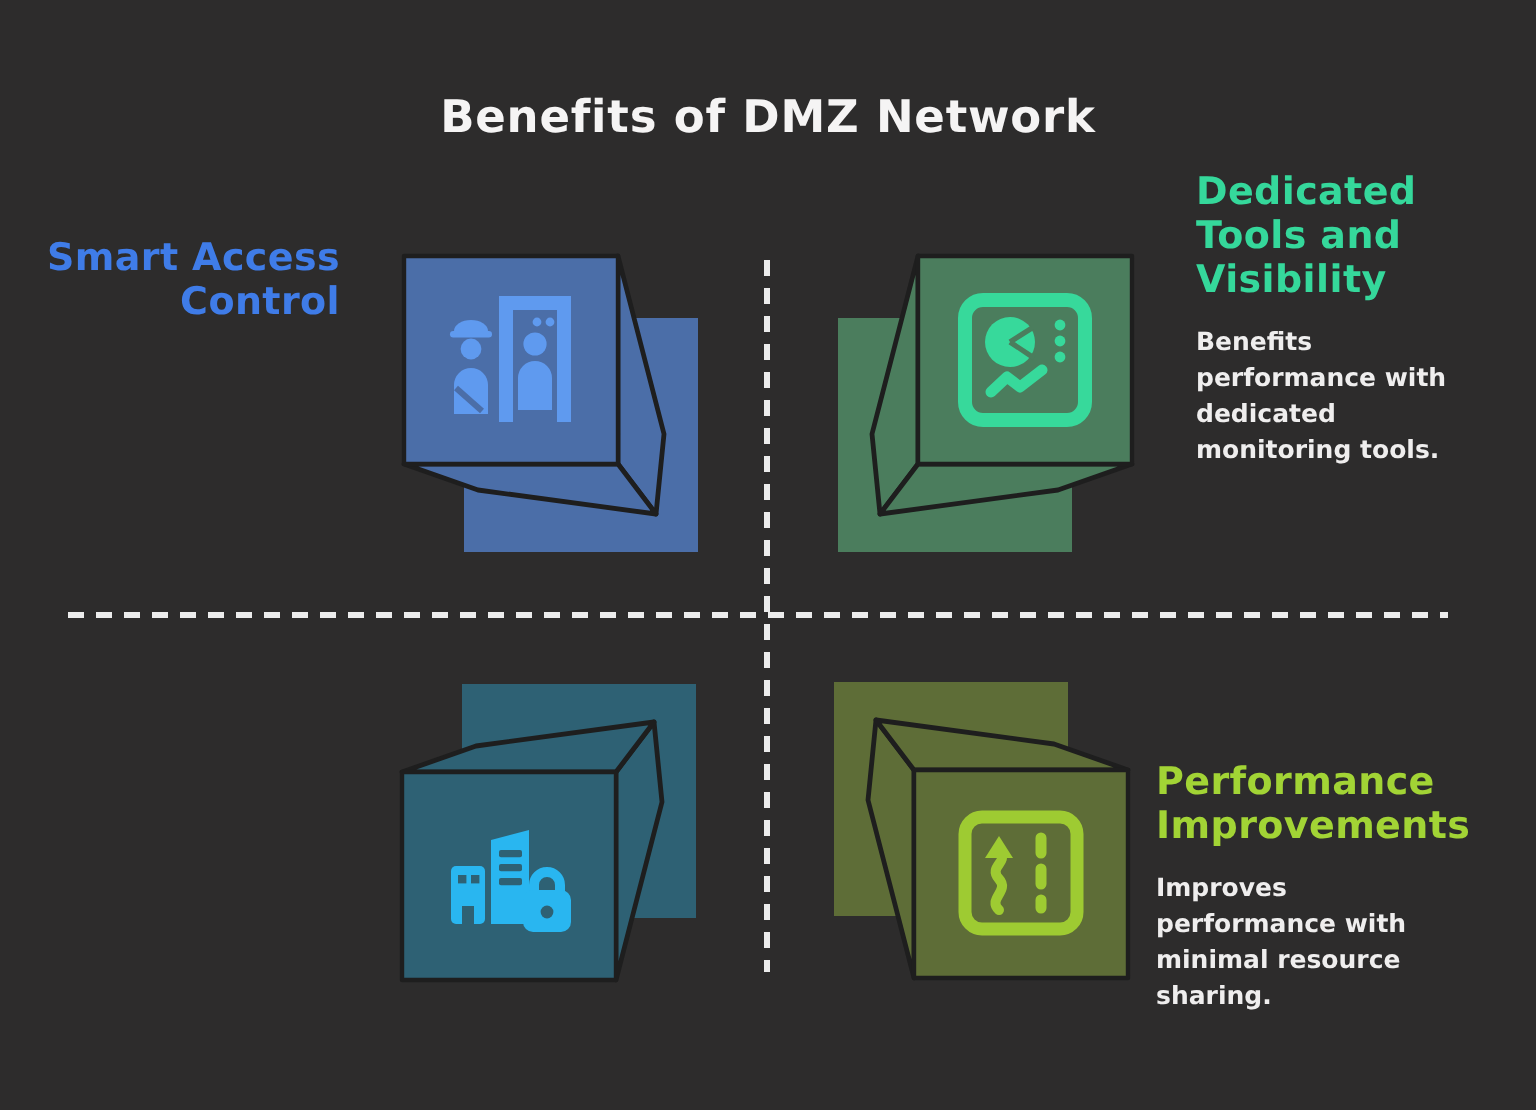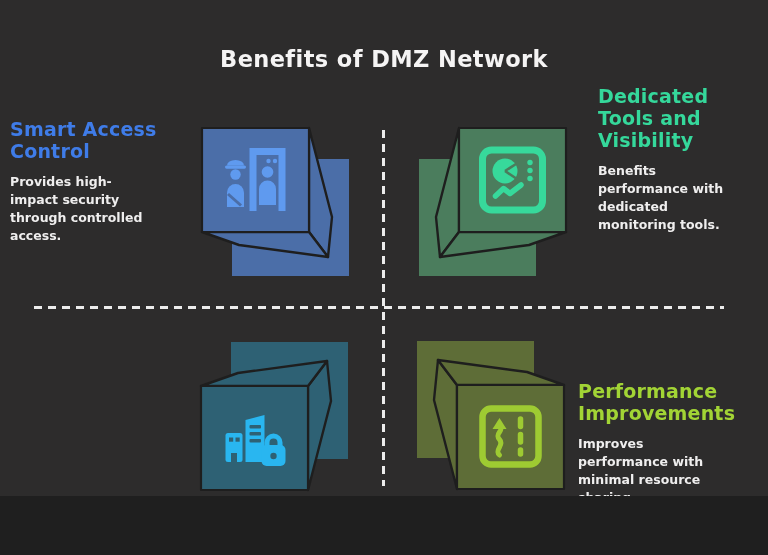--- a/index.html
+++ b/index.html
@@ -2,40 +2,40 @@
 <html style="--q0-heading: #3f7ce8; --q0-cube: #4b6ea8; --q0-glyph: #5f9aef; --q1-heading: #35d89b; --q1-cube: #4b7d5d; --q1-glyph: #37d99b; --q2-heading: #2fbcf2; --q2-cube: #2e6174; --q2-glyph: #29b6f0; --q3-heading: #a2d435; --q3-cube: #5e6d37; --q3-glyph: #9ecb32;"><head>
 <meta charset="utf-8">
 <style>
   html,body{margin:0;padding:0;}
   body{
     font-family:"DejaVu Sans","Liberation Sans",sans-serif;
     background:#1f1f1f;
   }
   .canvas{
     position:relative;
-    width:768px;height:496px;
+    width:768px;height:555px;
     background:#2d2c2c;
     overflow:hidden;
   }
   .title{
     position:absolute;top:46px;left:0;width:768px;
     text-align:center;
     font-size:22.5px;font-weight:bold;letter-spacing:.4px;
     color:#f5f4f4;
   }
   .quad-text{position:absolute;}
   .quad-text .heading{
     font-size:19px;font-weight:bold;line-height:22px;
     white-space:pre-line;margin:0 0 11px 0;letter-spacing:.2px;
   }
   .quad-text .body{
     font-size:12.5px;font-weight:bold;line-height:18px;
     white-space:pre-line;color:#efeeee;margin:0;
   }
-  .t-right{}
+  .t-right{text-align:right;}
   .t-left{text-align:left;}
   .q0-text{left:10px;top:118px;width:160px;}
   .q1-text{left:598px;top:85px;width:162px;}
   .q2-text{left:10px;top:380px;width:160px;}
   .q3-text{left:578px;top:380px;width:162px;}
   .q0-text .heading{color:var(--q0-heading);}
   .q1-text .heading{color:var(--q1-heading);}
   .q2-text .heading{color:var(--q2-heading);}
   .q3-text .heading{color:var(--q3-heading);}
 
@@ -75,24 +75,20 @@
         <polygon points="108,1 131,90 127,130 108,105" fill="currentColor" stroke="#1e1e1e" stroke-width="2.4" stroke-linejoin="round"></polygon>
         <polygon points="1,105 108,105 127,130 38,118" fill="currentColor" stroke="#1e1e1e" stroke-width="2.4" stroke-linejoin="round"></polygon>
         <rect x="1" y="1" width="107" height="104" fill="currentColor" stroke="#1e1e1e" stroke-width="2.2" stroke-linejoin="round"></rect>
       </g>
     </defs>
   </svg>
 
   <div class="quad-text t-right q0-text">
     <div class="heading">Smart Access
 Control</div>
-    <div class="body">Provides high-
-impact security
-through controlled
-access.</div>
   </div>
   <svg class="cube cube0" viewBox="0 0 150 150">
     <use href="#cube-geom"></use>
     <g class="glyph0" transform="translate(52.5,52)">
       <path fill="currentColor" d="M-4,-31 h36 v63 h-7 v-56 h-22 v56 h-7 z"></path>
       <circle cx="15" cy="-18" r="2.2" fill="currentColor"></circle>
       <circle cx="21.5" cy="-18" r="2.2" fill="currentColor"></circle>
       <circle cx="14" cy="-7" r="5.8" fill="currentColor"></circle>
       <path fill="currentColor" d="M 5.5,26 v-16 a8.5,8.5 0 0 1 17,0 v16 z"></path>
       <path fill="currentColor" d="M -26.5,-13.5 a8.5,5.5 0 0 1 17,0 z"></path>

